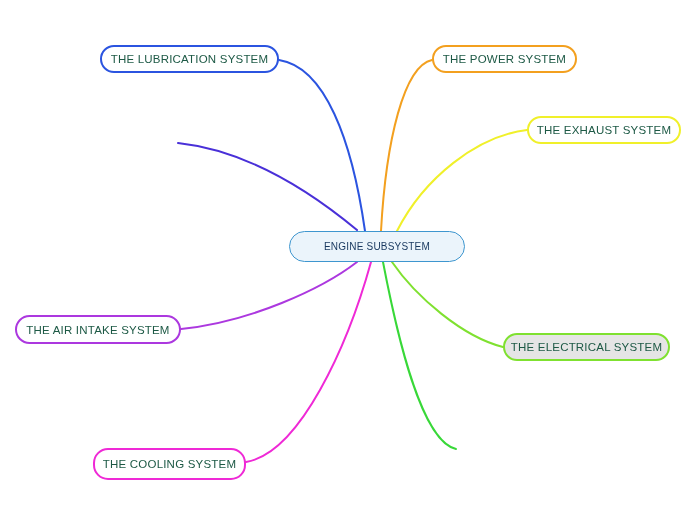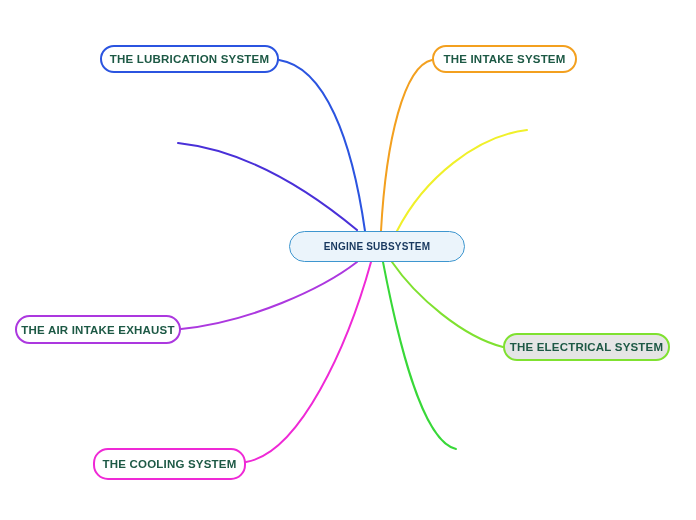--- a/index.html
+++ b/index.html
@@ -30,21 +30,21 @@
   }
   .node {
     position: absolute;
     box-sizing: border-box;
     display: flex;
     align-items: center;
     justify-content: center;
     background: #ffffff;
     border: 2px solid #888;
     border-radius: 15px;
-    font-weight: bold;
+    font-weight: normal;
     font-size: 11.5px;
     letter-spacing: 0.2px;
     white-space: nowrap;
     cursor: pointer;
     z-index: 2;
     text-align: right;
   }
   .node.center {
     border-width: 1.5px;
     font-size: 10px;
@@ -73,27 +73,30 @@
 
   <div class="node center" style="left: 289px; top: 231px; width: 176px; height: 31px; border-color: rgb(62, 150, 207); background: rgb(235, 244, 251); color: rgb(23, 55, 94);">
     <span>ENGINE SUBSYSTEM</span>
   </div>
 
   <div class="node" style="left: 100px; top: 45px; width: 179px; height: 28px; border-color: rgb(43, 84, 224); background: rgb(255, 255, 255); color: rgb(29, 89, 69);">
     <span>THE LUBRICATION SYSTEM</span>
   </div>
 
   <div class="node" style="left: 432px; top: 45px; width: 145px; height: 28px; border-color: rgb(243, 160, 31); background: rgb(255, 255, 255); color: rgb(29, 89, 69);">
-    <span>THE INTAKE SYSTEM</span>
+    <span>THE POWER SYSTEM</span>
   </div>
 
 
+  <div class="node" style="left: 527px; top: 116px; width: 154px; height: 28px; border-color: rgb(240, 240, 42); background: rgb(255, 255, 255); color: rgb(29, 89, 69);">
+    <span>THE EXHAUST SYSTEM</span>
+  </div>
 
   <div class="node" style="left: 15px; top: 315px; width: 166px; height: 29px; border-color: rgb(172, 56, 223); background: rgb(255, 255, 255); color: rgb(29, 89, 69);">
-    <span>THE AIR INTAKE EXHAUST</span>
+    <span>THE AIR INTAKE SYSTEM</span>
   </div>
 
   <div class="node" style="left: 503px; top: 333px; width: 167px; height: 28px; border-color: rgb(127, 225, 48); background: #e5e5e5; color: rgb(29, 89, 69);">
     <span>THE ELECTRICAL SYSTEM</span>
   </div>
 
   <div class="node" style="left: 93px; top: 448px; width: 153px; height: 32px; border-color: rgb(239, 41, 214); background: rgb(255, 255, 255); color: rgb(29, 89, 69);">
     <span>THE COOLING SYSTEM</span>
   </div>
 

